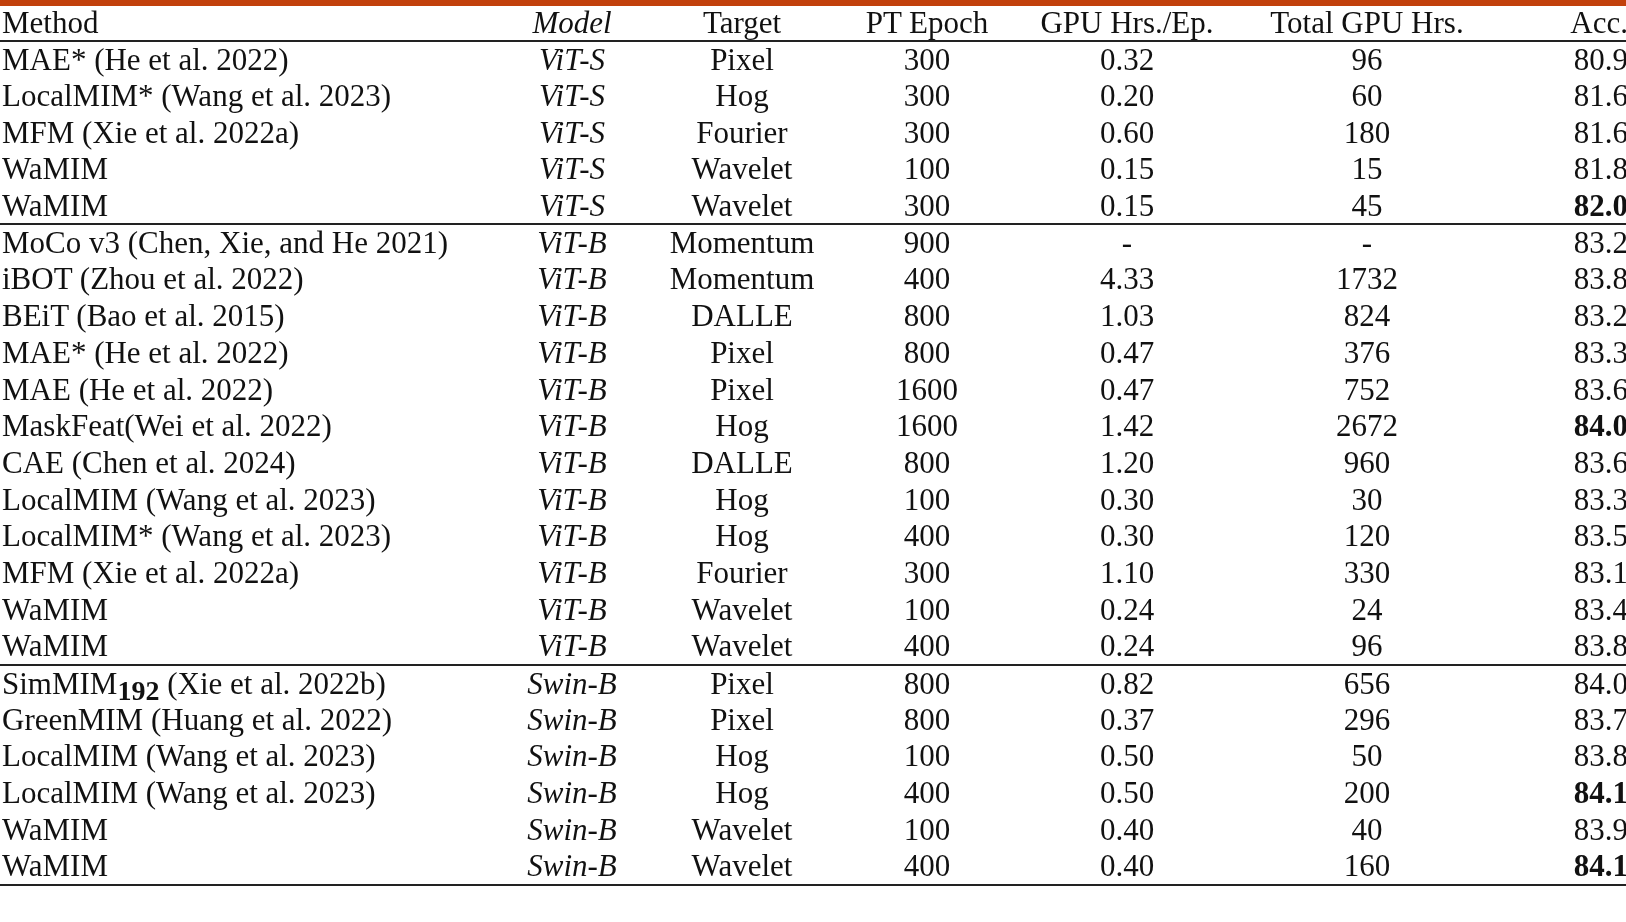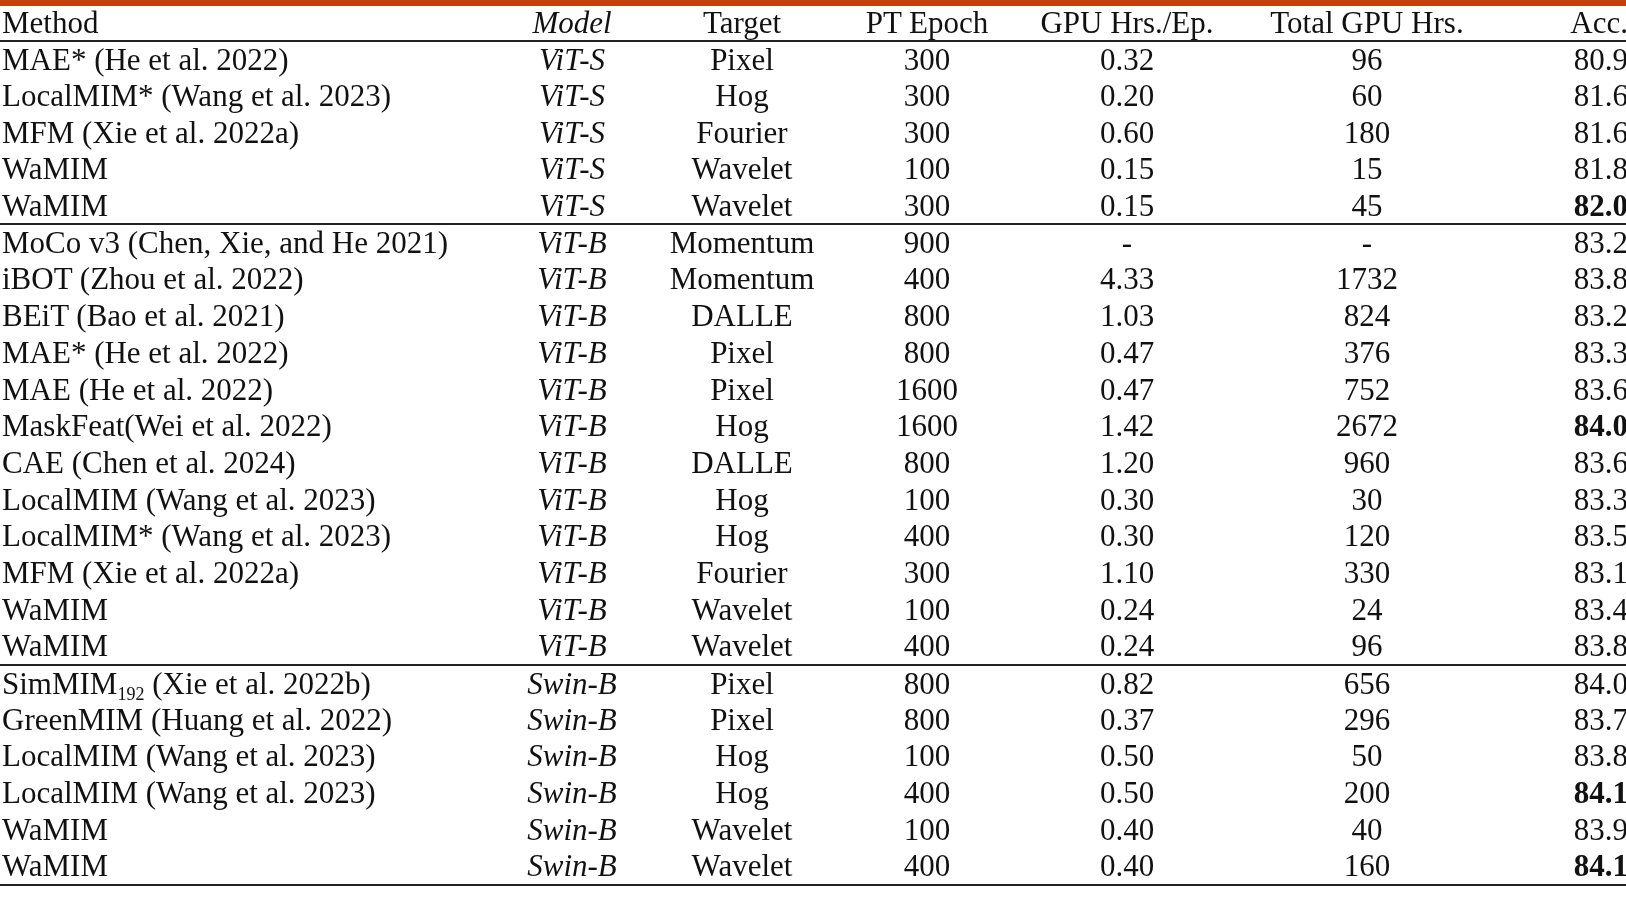--- a/index.html
+++ b/index.html
@@ -20,21 +20,21 @@
   tr.sep td { border-top: 2px solid #222; }
   tbody tr.last td { border-bottom: 2px solid #222; }
   .c-method { width: 500px; text-align: left; padding-left: 2px; }
   .c-model  { width: 140px; text-align: center; font-style: italic; }
   .c-target { width: 200px; text-align: center; margin-top: 28px; }
   .c-ep     { width: 170px; text-align: center; }
   .c-gpu    { width: 230px; text-align: center; margin-top: 44px; }
   .c-total  { width: 250px; text-align: center; }
   .c-acc    { width: 136px; text-align: right; padding-right: 2px; }
   .bold { font-weight: bold; }
-  sub { font-size: 18px; line-height: 0; vertical-align: -6px; }
+  sub { font-size: 28px; line-height: 0; vertical-align: -6px; font-weight: bold; }
 </style>
 </head>
 <body>
 
 <div class="table-wrap">
   <table>
     <thead>
       <tr>
         <th class="c-method">Method</th>
         <th class="c-model">Model</th>
@@ -103,21 +103,21 @@
         <tr>
           <td class="c-method">iBOT (Zhou et al. 2022)</td>
           <td class="c-model">ViT-B</td>
           <td class="c-target">Momentum</td>
           <td class="c-ep">400</td>
           <td class="c-gpu">4.33</td>
           <td class="c-total">1732</td>
           <td class="c-acc">83.8</td>
         </tr>
         <tr>
-          <td class="c-method">BEiT (Bao et al. 2021)</td>
+          <td class="c-method">BEiT (Bao et al. 2015)</td>
           <td class="c-model">ViT-B</td>
           <td class="c-target">DALLE</td>
           <td class="c-ep">800</td>
           <td class="c-gpu">1.03</td>
           <td class="c-total">824</td>
           <td class="c-acc">83.2</td>
         </tr>
         <tr>
           <td class="c-method">MAE* (He et al. 2022)</td>
           <td class="c-model">ViT-B</td>

